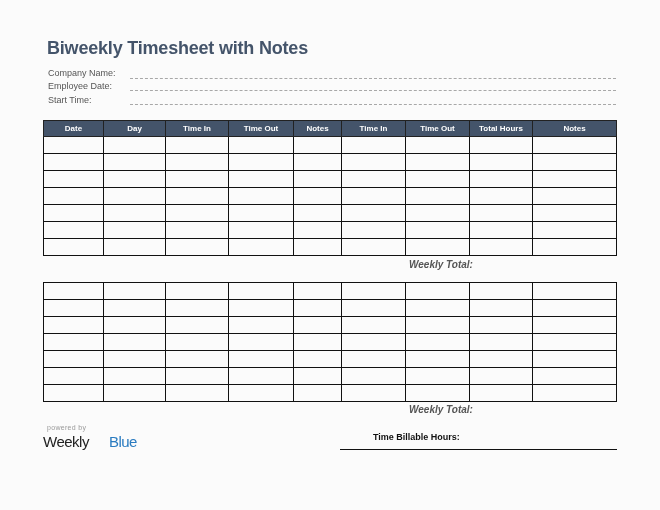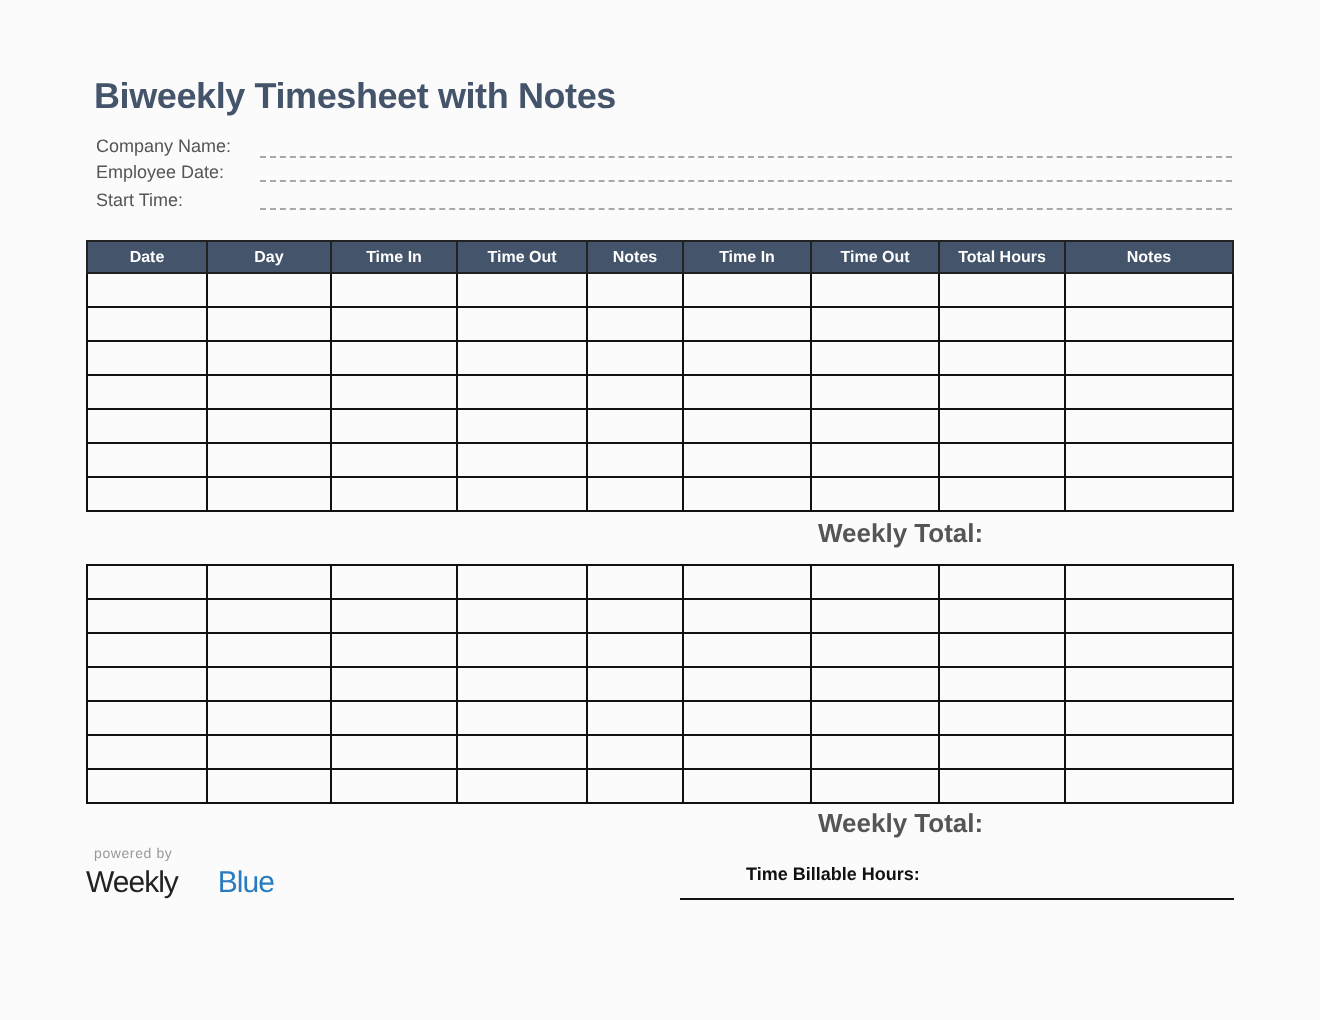--- a/index.html
+++ b/index.html
@@ -20,22 +20,22 @@
     position:absolute; left:43px; border-collapse:collapse; table-layout:fixed;
   }
   table.ts th {
     background:#44546a; color:#fff; font-size:8px; font-weight:bold;
     height:15px; padding:0; border:1px solid #222; text-align:center;
   }
   table.ts td {
     height:16px; padding:0; border:1.2px solid #111; background:#fbfbfb;
   }
   .weekly {
-    position:absolute; left:409px; font-size:13px; font-weight:bold;
-    color:#555;
+    position:absolute; left:409px; font-size:10px; font-weight:bold;
+    font-style:italic; color:#555;
   }
   .billable {
     position:absolute; left:373px; top:432px; font-size:9px; font-weight:bold; color:#111;
   }
   .billable-line {
     position:absolute; left:340px; top:449px; width:277px; border-bottom:1px solid #111;
   }
   .powered { position:absolute; left:47px; top:424px; font-size:7px; color:#999; letter-spacing:0.3px; }
   .brand { position:absolute; left:43px; top:433px; font-size:15px; letter-spacing:-0.5px; }
   .brand .g { color:#222; }

